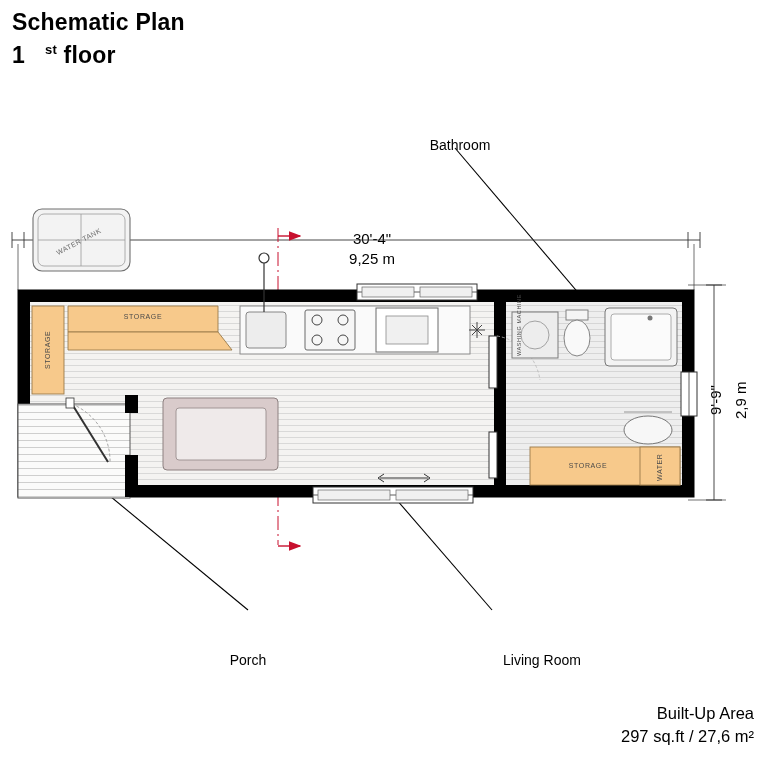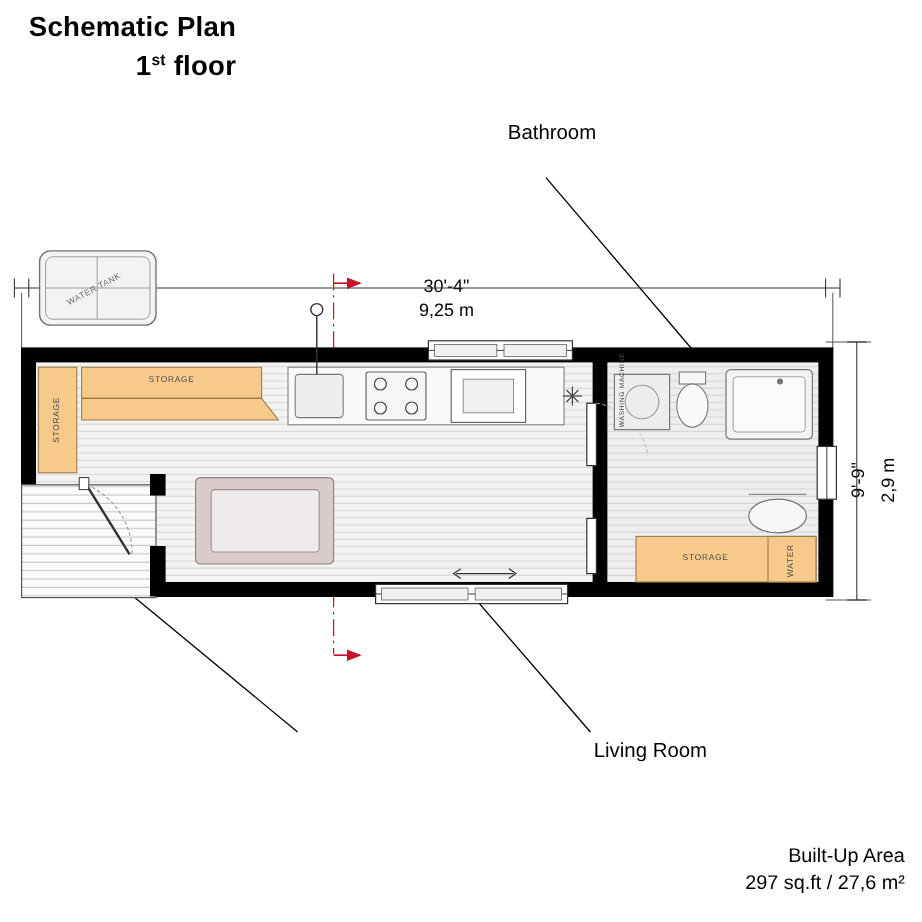--- a/index.html
+++ b/index.html
@@ -12,36 +12,36 @@
     height: 768px;
     position: relative;
     font-family: "Liberation Sans", sans-serif;
     color: #000000;
     overflow: hidden;
   }
   .abs { position: absolute; }
 
   
   #title-block {
-    left: 24px; top: 8px;
+    left: 12px; top: 8px;
     font-weight: bold;
     font-size: 23px;
     line-height: 28px;
     letter-spacing: 0.2px;
-    text-align: right;
   }
   #title-block .line2 { white-space: nowrap; }
-  #title-block sup { font-size: 13px; vertical-align: super; }
+  #title-block sup { font-size: 13px; vertical-align: super; margin-left: 20px; }
 
   
   .annot {
-    font-size: 17px;
+    font-size: 14px;
     line-height: 21px;
     text-align: center;
     white-space: nowrap;
+    margin-top: 35px;
   }
   .annot .name { display: block; }
   .annot .area { display: block; }
 
   #builtup {
     right: 14px; bottom: 20px;
     text-align: right;
     font-weight: normal;
     font-size: 16.5px;
     line-height: 23px;
@@ -94,20 +94,21 @@
 <div class="abs" id="title-block">
   <div class="line1">Schematic Plan</div>
   <div class="line2"><span>1</span><sup>st</sup><span> floor</span></div>
 </div>
 
 <div class="abs annot" style="left:365px; top:100px; width:190px;">
   <span class="name">Bathroom</span>
 </div>
 
 <div class="abs annot" style="left:163px; top:615px; width:170px;">
+  <span class="name">Porch</span>
 </div>
 
 <div class="abs annot" style="left:442px; top:615px; width:200px;">
   <span class="name">Living Room</span>
 </div>
 
 <div class="abs" id="builtup">
   <div>Built-Up Area</div>
   <div>297 sq.ft / 27,6 m²</div>
 </div>

